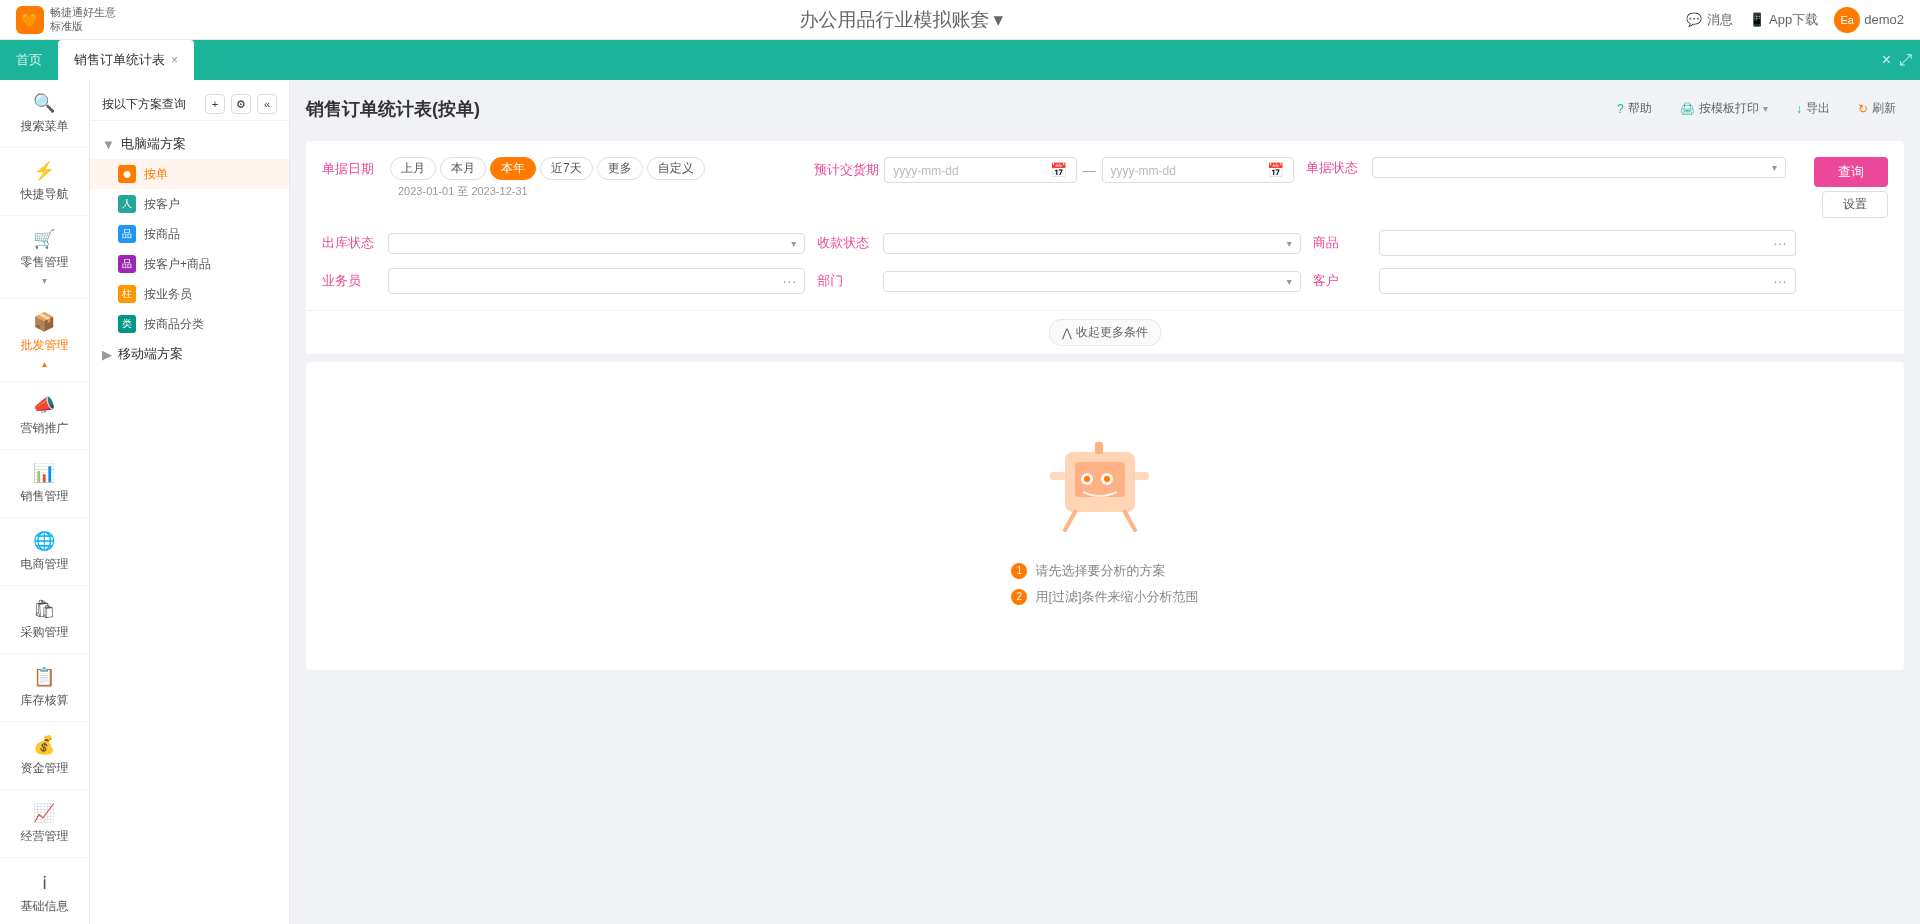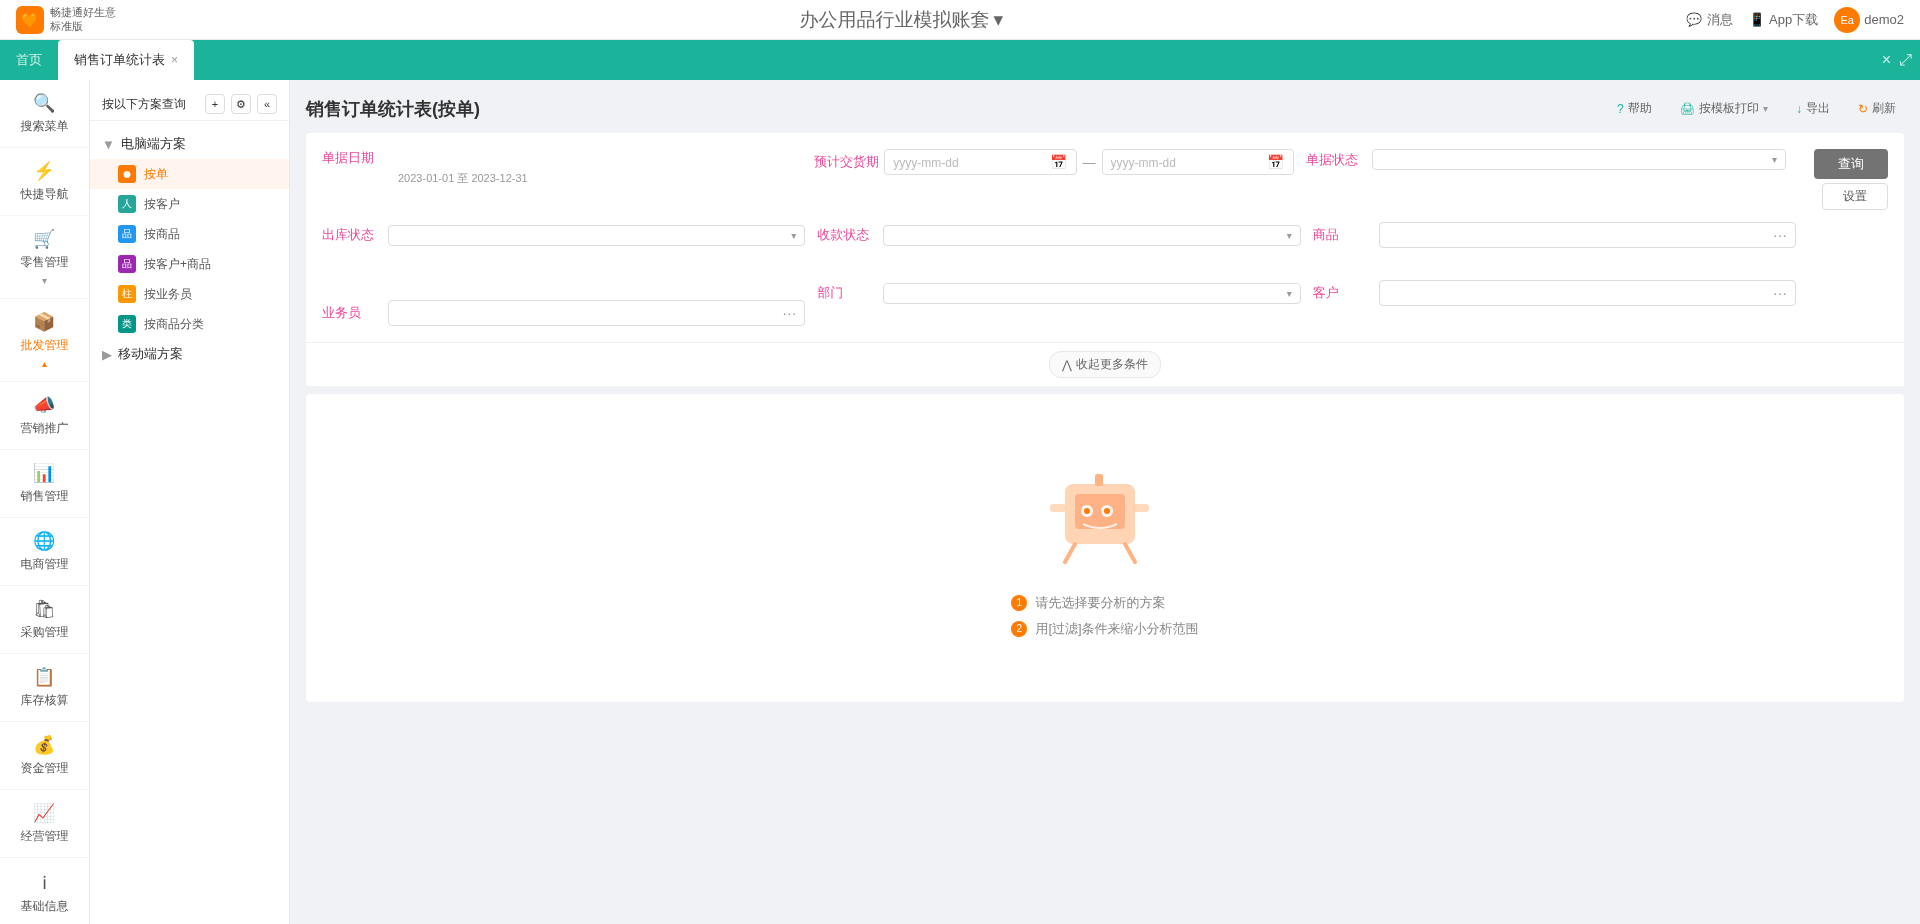--- a/index.html
+++ b/index.html
@@ -141,21 +141,21 @@
       flex: 1;
       padding: 16px;
       overflow-y: auto;
     }
 
     
     .page-title-area {
       display: flex;
       align-items: center;
       justify-content: space-between;
-      margin-bottom: 12px;
+      margin-bottom: 20px;
     }
     .page-title {
       font-size: 18px;
       font-weight: 600;
       color: #333;
     }
     .page-actions {
       display: flex;
       align-items: center;
       gap: 12px;
@@ -241,21 +241,21 @@
     .more-dots { color: #999; cursor: pointer; font-size: 14px; }
 
     
     .action-btns {
       display: flex;
       flex-direction: column;
       gap: 4px;
       margin-left: 16px;
     }
     .btn-query {
-      background: #737373;
+      background: #ec4899;
       color: white;
       border: none;
       border-radius: 4px;
       padding: 6px 8px;
       font-size: 13px;
       cursor: pointer;
       white-space: nowrap;
     }
     .btn-settings {
       background: #fff;
@@ -504,20 +504,28 @@
       </div>
 
       <div class="filter-section">
         <div class="filter-inner">
 
           <div style="display:flex;align-items:flex-start;gap:12px;margin-bottom:12px;">
             <div style="flex:1;">
 
               <div style="display:flex;align-items:center;gap:8px;margin-bottom:4px;">
                 <span class="filter-label">单据日期</span>
+                <div class="date-btns">
+                  <button class="date-btn">上月</button>
+                  <button class="date-btn">本月</button>
+                  <button class="date-btn active">本年</button>
+                  <button class="date-btn">近7天</button>
+                  <button class="date-btn">更多</button>
+                  <button class="date-btn">自定义</button>
+                </div>
               </div>
               <div style="margin-left:76px;font-size:11px;color:#999;">2023-01-01 至 2023-12-31</div>
             </div>
 
             <div style="display:flex;align-items:center;gap:6px;flex:1;">
               <span class="filter-label">预计交货期</span>
               <div class="input-field">
                 <input type="text" placeholder="yyyy-mm-dd" style="">
                 <span class="cal-icon">📅</span>
               </div>
@@ -561,21 +569,21 @@
               <span class="filter-label">商品</span>
               <div class="input-field" style="flex:1;">
                 <input type="text" style="">
                 <span class="more-dots">···</span>
               </div>
             </div>
             <div style="width:80px;"></div>
           </div>
 
           <div style="display:flex;align-items:center;gap:12px;margin-bottom:0;">
-            <div style="display:flex;align-items:center;gap:6px;flex:1;margin-top:40px;">
+            <div style="display:flex;align-items:center;gap:6px;flex:1;">
               <span class="filter-label">业务员</span>
               <div class="input-field" style="flex:1;">
                 <input type="text" style="">
                 <span class="more-dots">···</span>
               </div>
             </div>
             <div style="display:flex;align-items:center;gap:6px;flex:1;">
               <span class="filter-label">部门</span>
               <div class="select-field" style="flex:1;">
                 <span></span>

